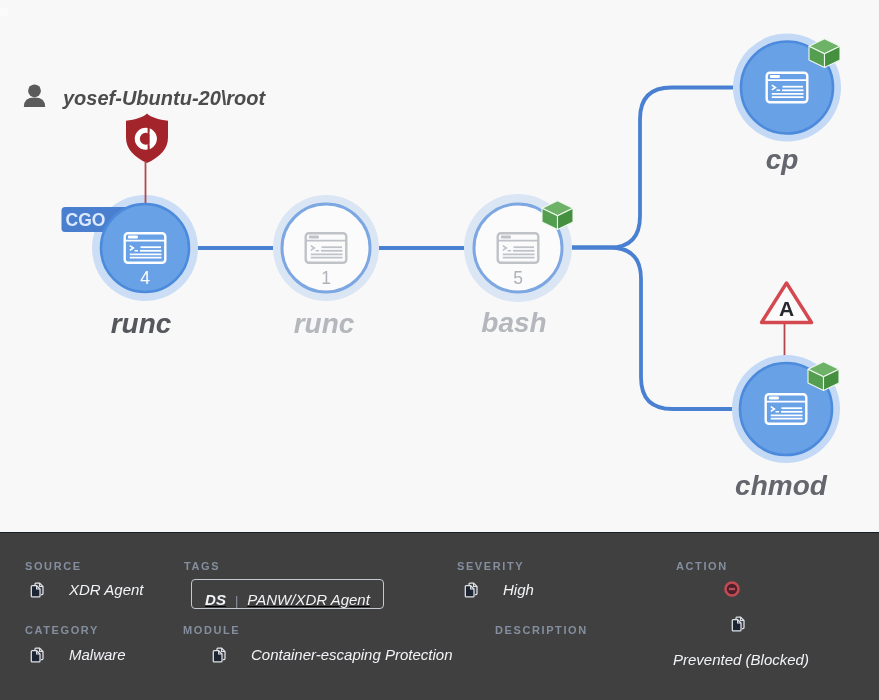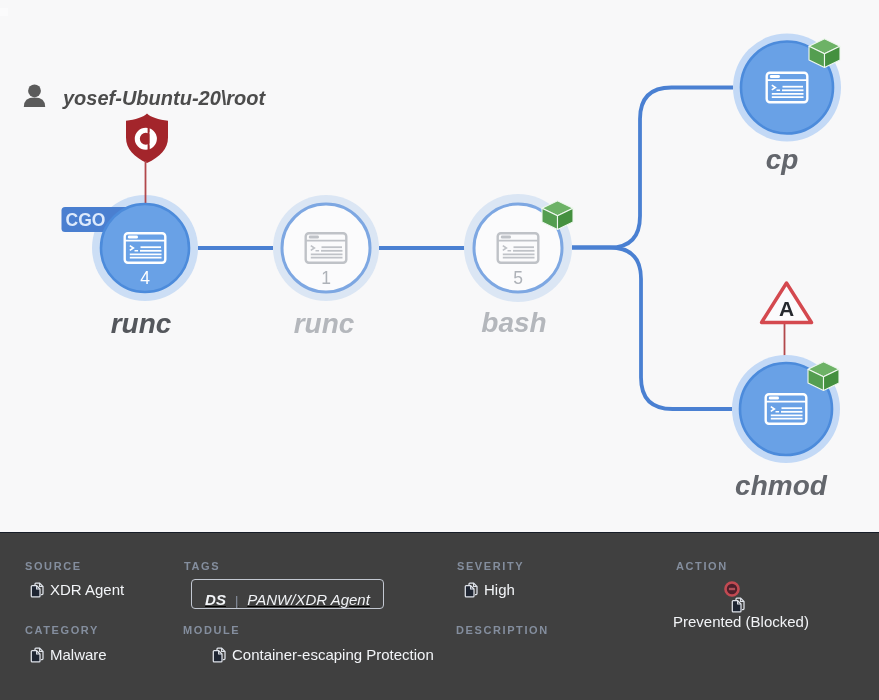--- a/index.html
+++ b/index.html
@@ -1,21 +1,21 @@
 <!DOCTYPE html>
 <html><head>
 <meta charset="utf-8">
 <style>
   html,body{margin:0;padding:0;}
   body{width:879px;height:700px;background:#f8f8f9;font-family:"Liberation Sans",sans-serif;overflow:hidden;position:relative;}
   #diagram{position:absolute;left:0;top:0;}
   .nlabel{position:absolute;font-style:italic;font-weight:bold;font-size:28px;line-height:1;transform:translateX(-50%);white-space:nowrap;}
   #panel{position:absolute;left:0;top:532px;width:879px;height:168px;background:#404040;border-top:1px solid #171d28;}
   .flabel{position:absolute;font-size:11px;font-weight:bold;letter-spacing:1.6px;color:#848e9e;}
-  .fval{position:absolute;font-size:15px;color:#f2f4f7;display:flex;align-items:center;}
+  .fval{position:absolute;font-size:15px;font-style:italic;color:#f2f4f7;display:flex;align-items:center;gap:19px;}
   .fval svg{margin-right:6px;flex:none;}
 </style>
 </head>
 <body>
 <div style="position:absolute;left:0;top:8px;width:8px;height:8px;background:#fbfbfc;"></div>
 <svg id="diagram" width="879" height="532" viewBox="0 0 879 532">
   <defs>
     <g id="winicon">
       <rect x="1.2" y="1.2" width="40.6" height="29.6" rx="3.2" fill="none" stroke-width="2.4"></rect>
       <line x1="1.2" y1="8.6" x2="41.8" y2="8.6" stroke-width="1.7"></line>
@@ -171,14 +171,14 @@
   <div class="fval" style="left:188px;top:113px;margin-left:24px;">
     <svg width="14" height="16" viewBox="0 0 14 16">
         <path d="M5 3.4 V2 a0.9 0.9 0 0 1 0.9 -0.9 H9.6 L13 4.5 V11.6 a0.9 0.9 0 0 1 -0.9 0.9 H11" fill="none" stroke="#dfe3ea" stroke-width="1.25"></path>
         <path d="M9.6 1.1 v3.4 h3.4" fill="none" stroke="#dfe3ea" stroke-width="1.1"></path>
         <path d="M1.3 4.6 a0.9 0.9 0 0 1 0.9 -0.9 H6.6 L10 7 V14 a0.9 0.9 0 0 1 -0.9 0.9 H2.2 a0.9 0.9 0 0 1 -0.9 -0.9 Z" fill="#1e2532" stroke="#dfe3ea" stroke-width="1.25"></path>
         <path d="M6.6 3.7 v3.3 h3.4" fill="none" stroke="#dfe3ea" stroke-width="1.1"></path>
       </svg>
     <span>Container-escaping Protection</span>
   </div>
 
-  <div class="flabel" style="left:432px;top:91px;padding-left:24px;">DESCRIPTION</div>
+  <div class="flabel" style="left:471px;top:91px;padding-left:24px;">DESCRIPTION</div>
 </div>
 
 </body></html>

